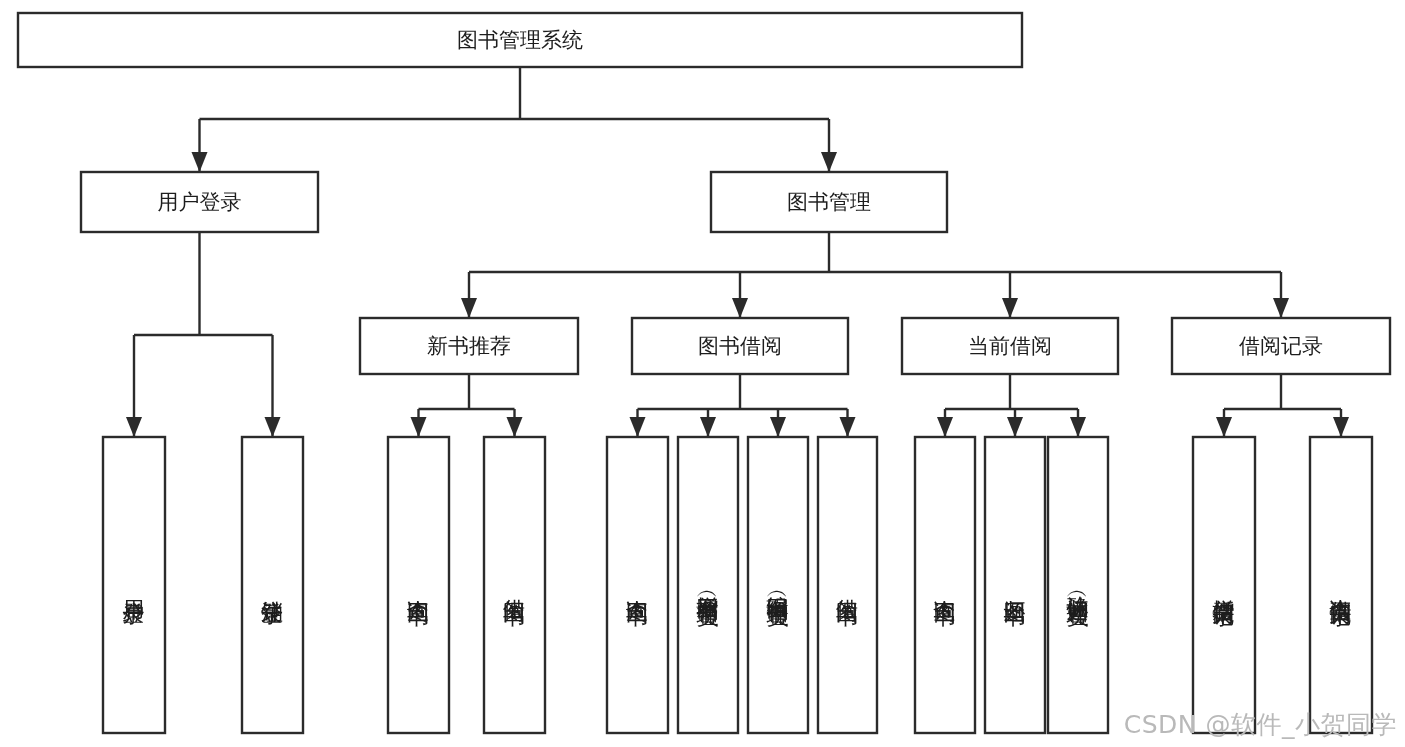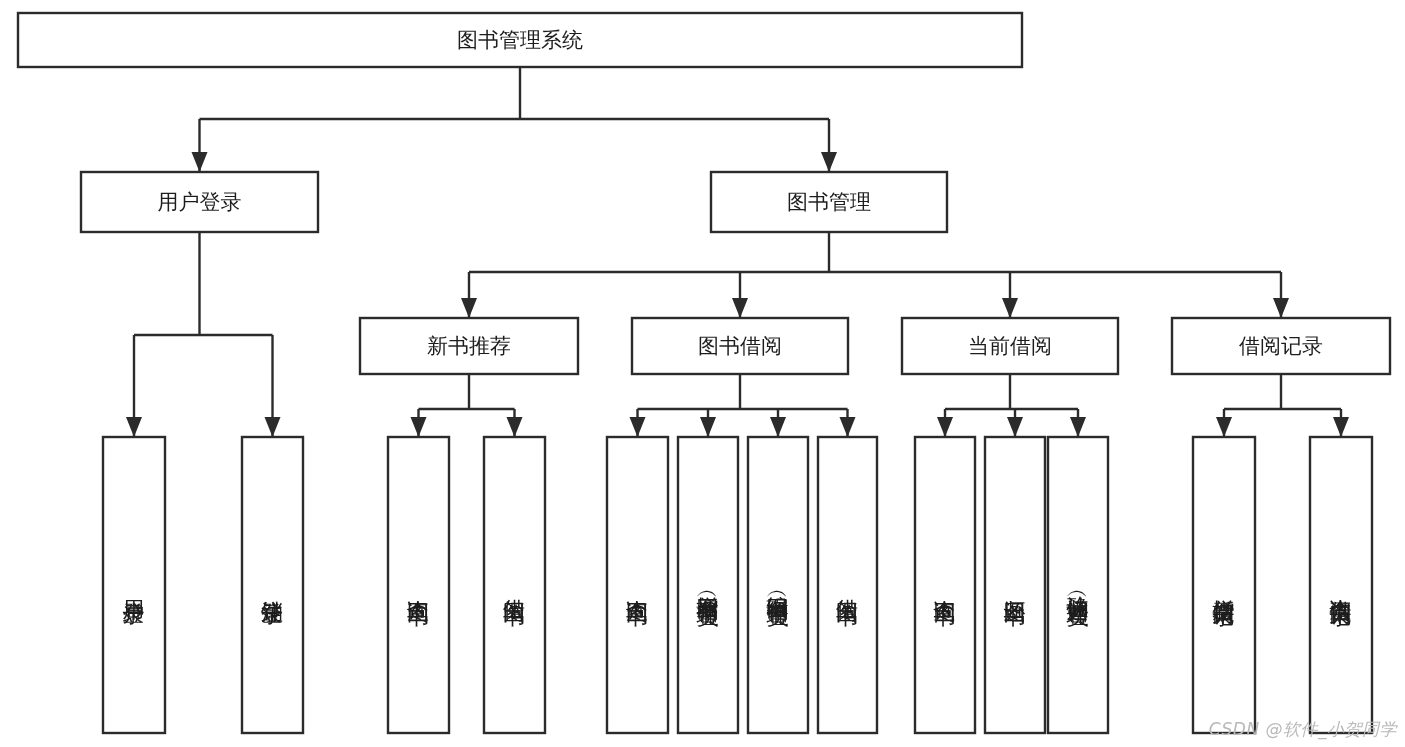--- a/index.html
+++ b/index.html
@@ -62,25 +62,24 @@
     line-height: 1.05;
     color: #1d1d1d;
     letter-spacing: 1.5px;
     white-space: nowrap;
   }
   .watermark {
     position: absolute;
     right: 8px;
     bottom: 6px;
     font-family: "DejaVu Sans", "Liberation Sans", sans-serif;
-    font-size: 17px;
+    font-size: 25px;
     color: #b9b9b9;
     white-space: nowrap;
     letter-spacing: 0.5px;
-    font-style: italic;
   }
 </style>
 </head>
 <body>
 
 <div id="diagram-root">
 
   <svg id="flow-svg" viewBox="0 0 1405 747">
     <g id="connectors-layer">
         <line x1="520" y1="67" x2="520" y2="119" class="connector"></line>

